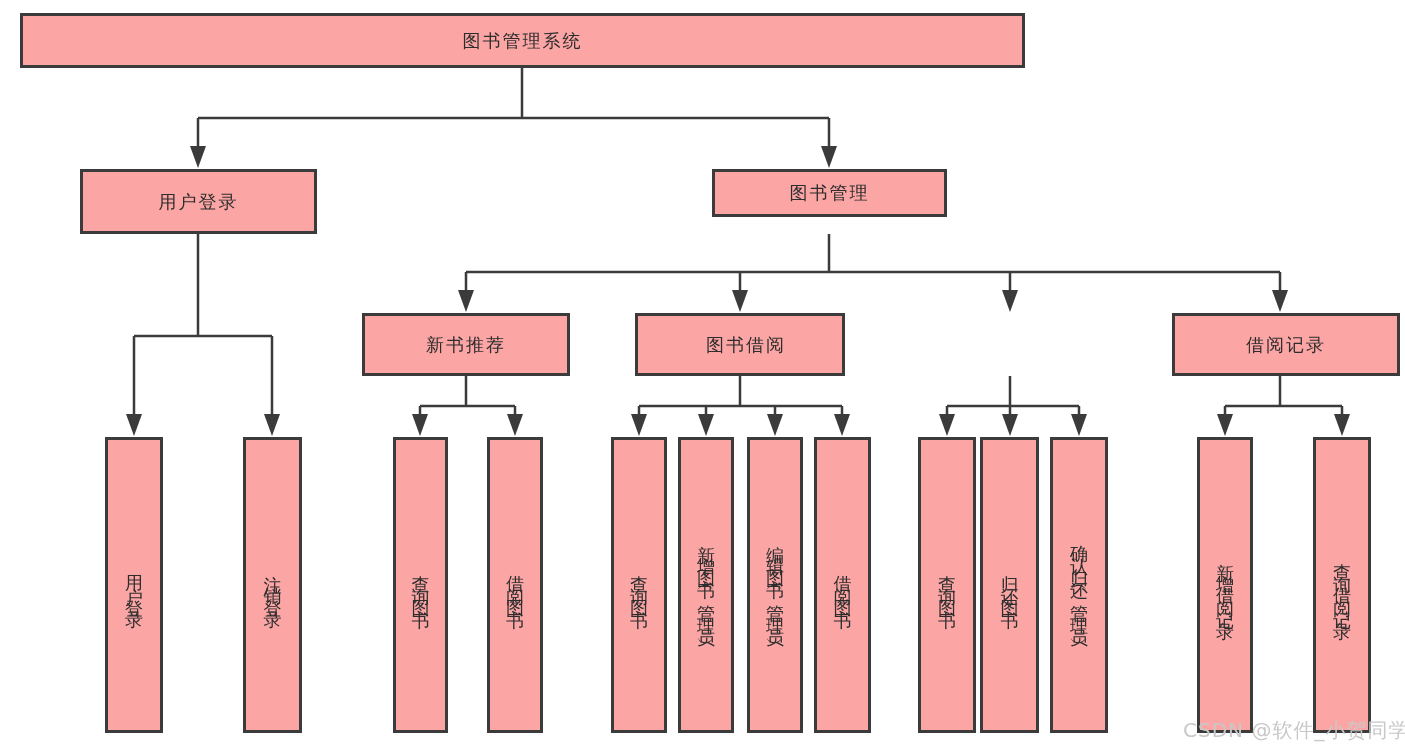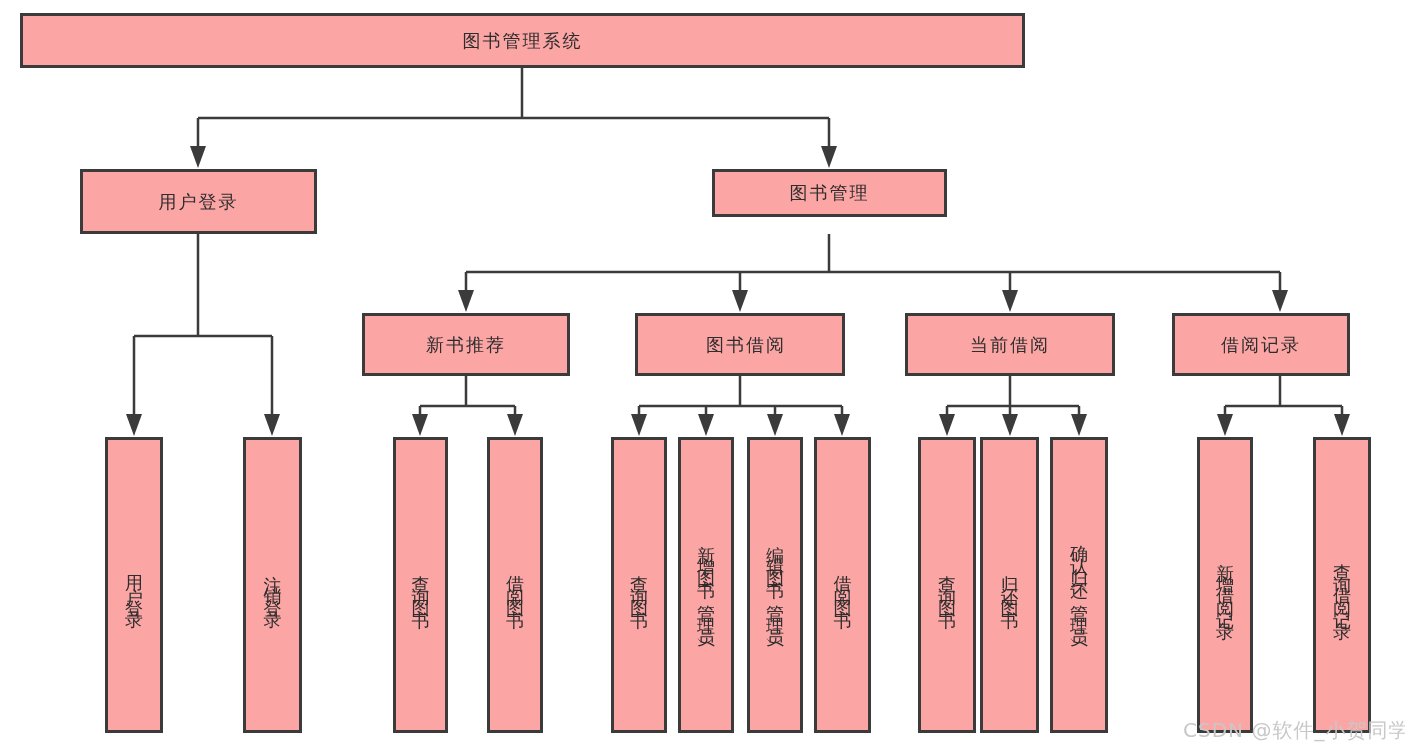--- a/index.html
+++ b/index.html
@@ -123,24 +123,21 @@
   <div class="node" style="left:712px; top:169px; width:235px; height:48px;">
     <span class="hlabel">图书管理</span>
   </div>
 
   <div class="node" style="left:362px; top:313px; width:208px; height:63px;">
     <span class="hlabel">新书推荐</span>
   </div>
   <div class="node" style="left:635px; top:313px; width:210px; height:63px;padding-left:12px;">
     <span class="hlabel">图书借阅</span>
   </div>
-  <div class="node" style="left:905px; top:313px; width:210px; height:63px;">
-    <span class="hlabel">当前借阅</span>
-  </div>
-  <div class="node" style="left:1172px; top:313px; width:178px; height:63px;">
+  <div class="node" style="left:1172px; top:313px; width:228px; height:63px;">
     <span class="hlabel">借阅记录</span>
   </div>
 
   <div class="node" style="left:105px; top:437px; width:58px; height:296px;">
     <span class="vtext">用户登录</span>
   </div>
   <div class="node" style="left:243px; top:437px; width:59px; height:296px;">
     <span class="vtext">注销登录</span>
   </div>
 

